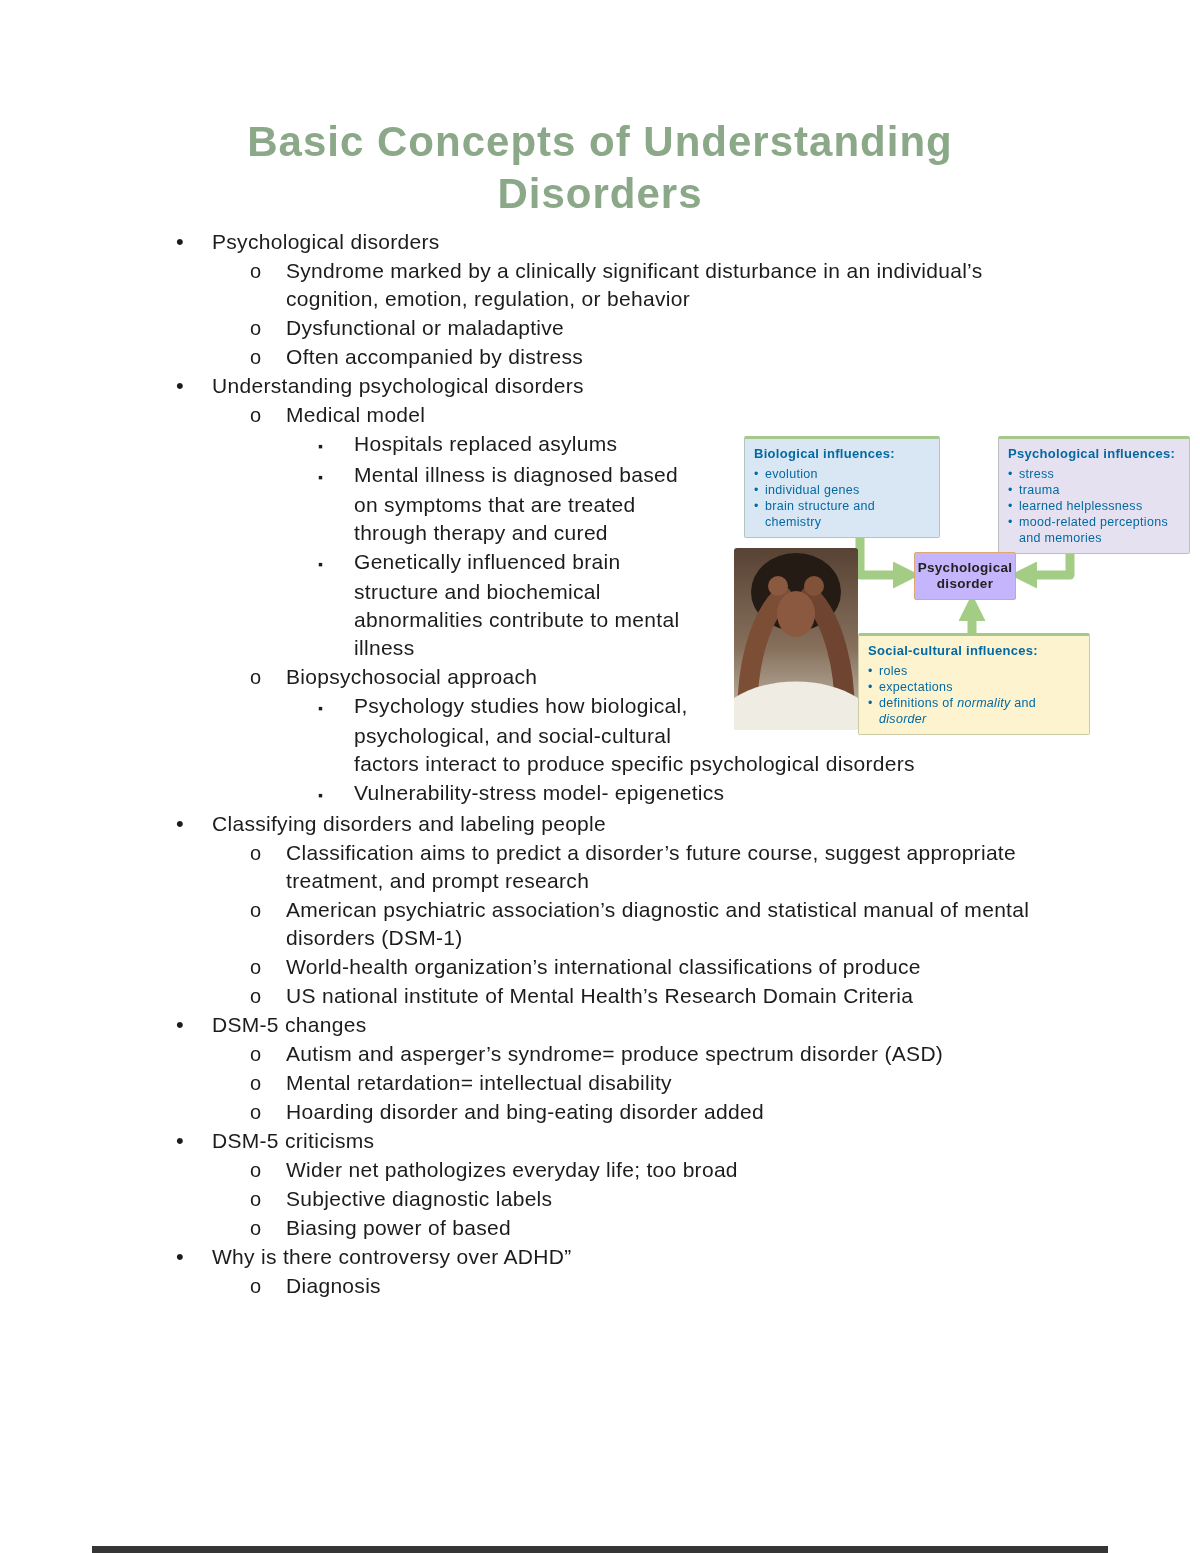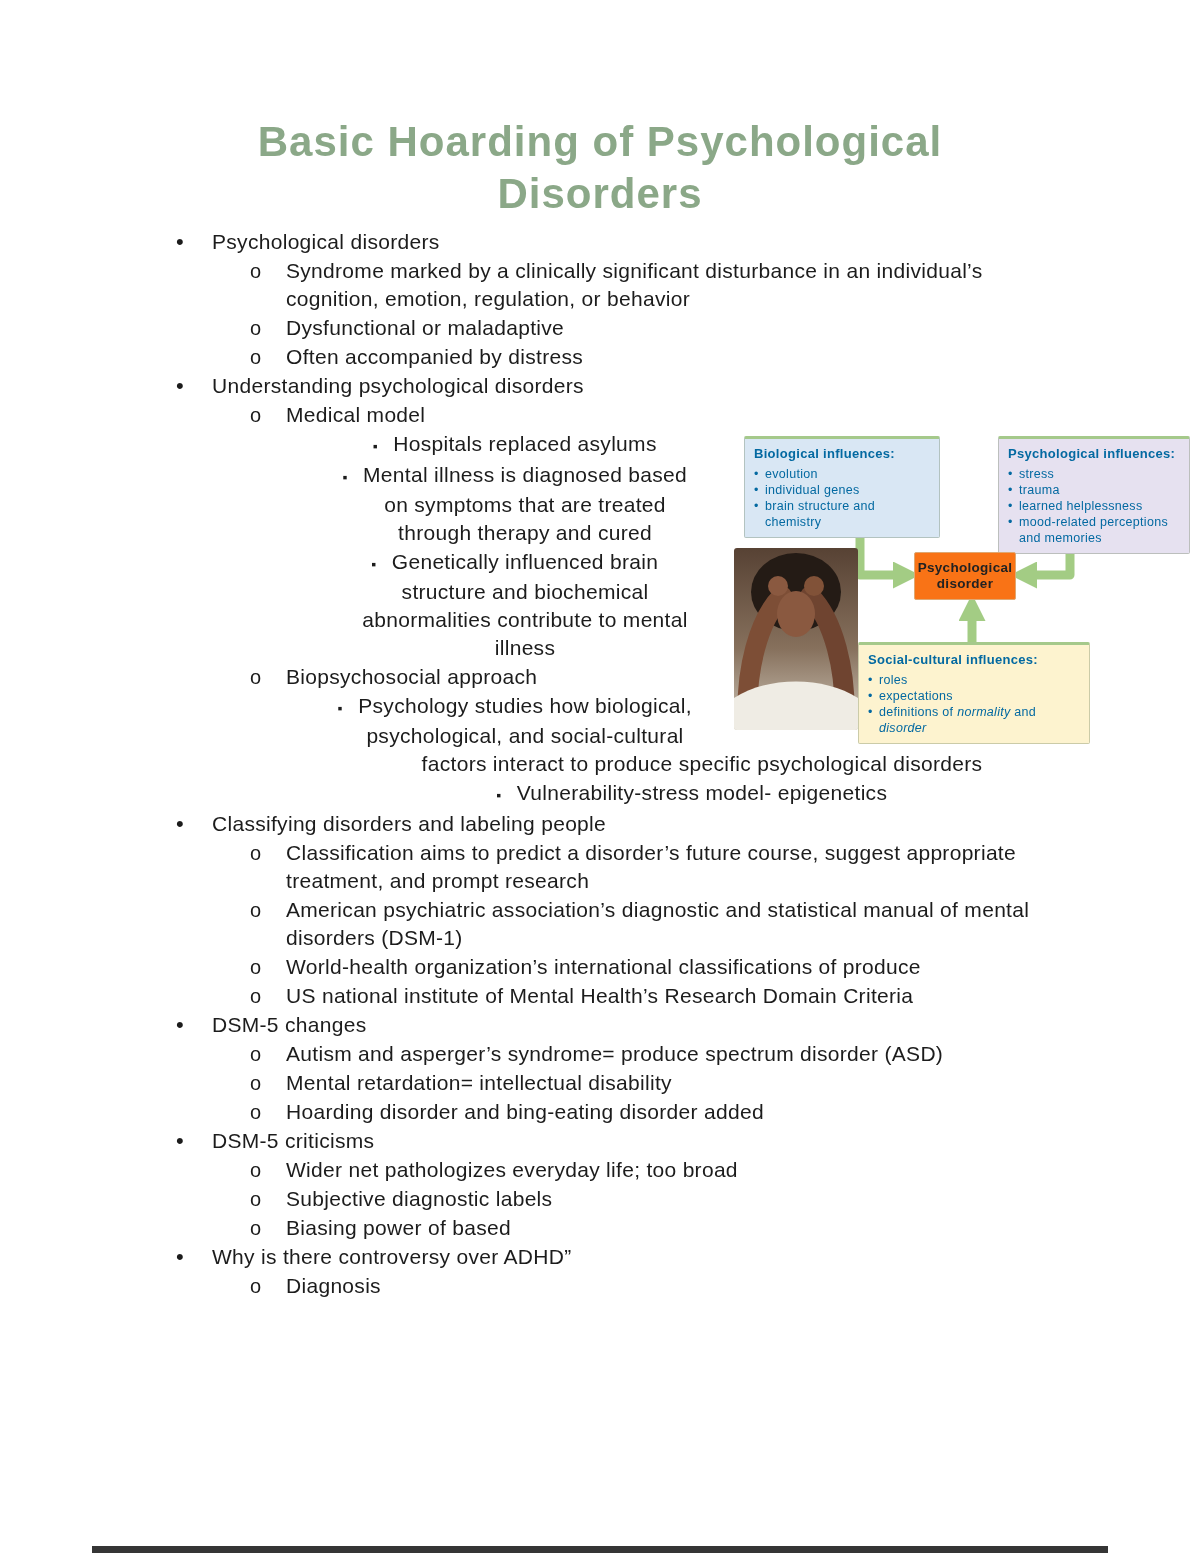--- a/index.html
+++ b/index.html
@@ -26,21 +26,21 @@
   }
   .content {
     margin: 8px 150px 12px 176px;
     font-size: 21px;
     line-height: 28px;
     letter-spacing: 0.3px;
   }
   .li { padding-left: 36px; text-indent: -36px; margin: 1px 0; }
   .l1 { margin-left: 0; }
   .l2 { margin-left: 74px; }
-  .l3 { margin-left: 142px; text-align: center; }
+  .l3 { margin-left: 142px; }
   .marker { display: inline-block; width: 36px; text-indent: 0; }
   .m1 { font-size: 22px; }
   .m2 { font-size: 20px; }
   .m3 { font-size: 14px; }
 
   
   .figure {
     float: right;
     width: 480px;
     height: 300px;
@@ -57,26 +57,26 @@
     border: 1px solid rgba(110,130,95,0.35);
     border-top: 3px solid #a5c98b;
     border-radius: 2px;
     color: #0369a1;
   }
   .fbox .ftitle { font-weight: 700; font-size: 13px; margin-bottom: 3px; }
   .fitem { padding-left: 11px; text-indent: -11px; }
   .fb { display: inline-block; width: 11px; text-indent: 0; }
   .box-bio   { left: 34px;  top: 4px;   width: 196px; background: #d9e7f4; }
   .box-psy   { left: 288px; top: 4px;   width: 192px; background: #e6e1f0; }
-  .box-soc   { left: 148px; top: 210px; width: 232px; background: #fdf3cf; }
+  .box-soc   { left: 148px; top: 201px; width: 232px; background: #fdf3cf; }
   .box-center {
     position: absolute;
     z-index: 2;
     left: 204px; top: 120px; width: 102px; height: 48px;
-    background: #f97316;
+    background: #c4b5fd;
     border: 1px solid #dfa872;
     border-radius: 2px;
     display: flex; align-items: center; justify-content: center;
     text-align: center;
     font-weight: 700; font-size: 13.5px; line-height: 1.2;
     color: #222;
   }
   .photo {
     position: absolute;
     z-index: 2;
@@ -88,21 +88,21 @@
     position: absolute;
     left: 92px; right: 92px; bottom: 0; height: 7px;
     background: #353535;
   }
 </style>
 </head>
 <body>
 
 <div class="page">
 
-  <h1 class="title">Basic Hoarding of Psychological Disorders</h1>
+  <h1 class="title">Basic Concepts of Understanding Disorders</h1>
 
   <div class="content">
 
     <div class="li l1"><span class="marker m1">•</span><span>Psychological disorders</span></div>
     <div class="li l2"><span class="marker m2">o</span><span>Syndrome marked by a clinically significant disturbance in an individual’s cognition, emotion, regulation, or behavior</span></div>
     <div class="li l2"><span class="marker m2">o</span><span>Dysfunctional or maladaptive</span></div>
     <div class="li l2"><span class="marker m2">o</span><span>Often accompanied by distress</span></div>
 
     <div class="li l1"><span class="marker m1">•</span><span>Understanding psychological disorders</span></div>
     <div class="li l2"><span class="marker m2">o</span><span>Medical model</span></div>

